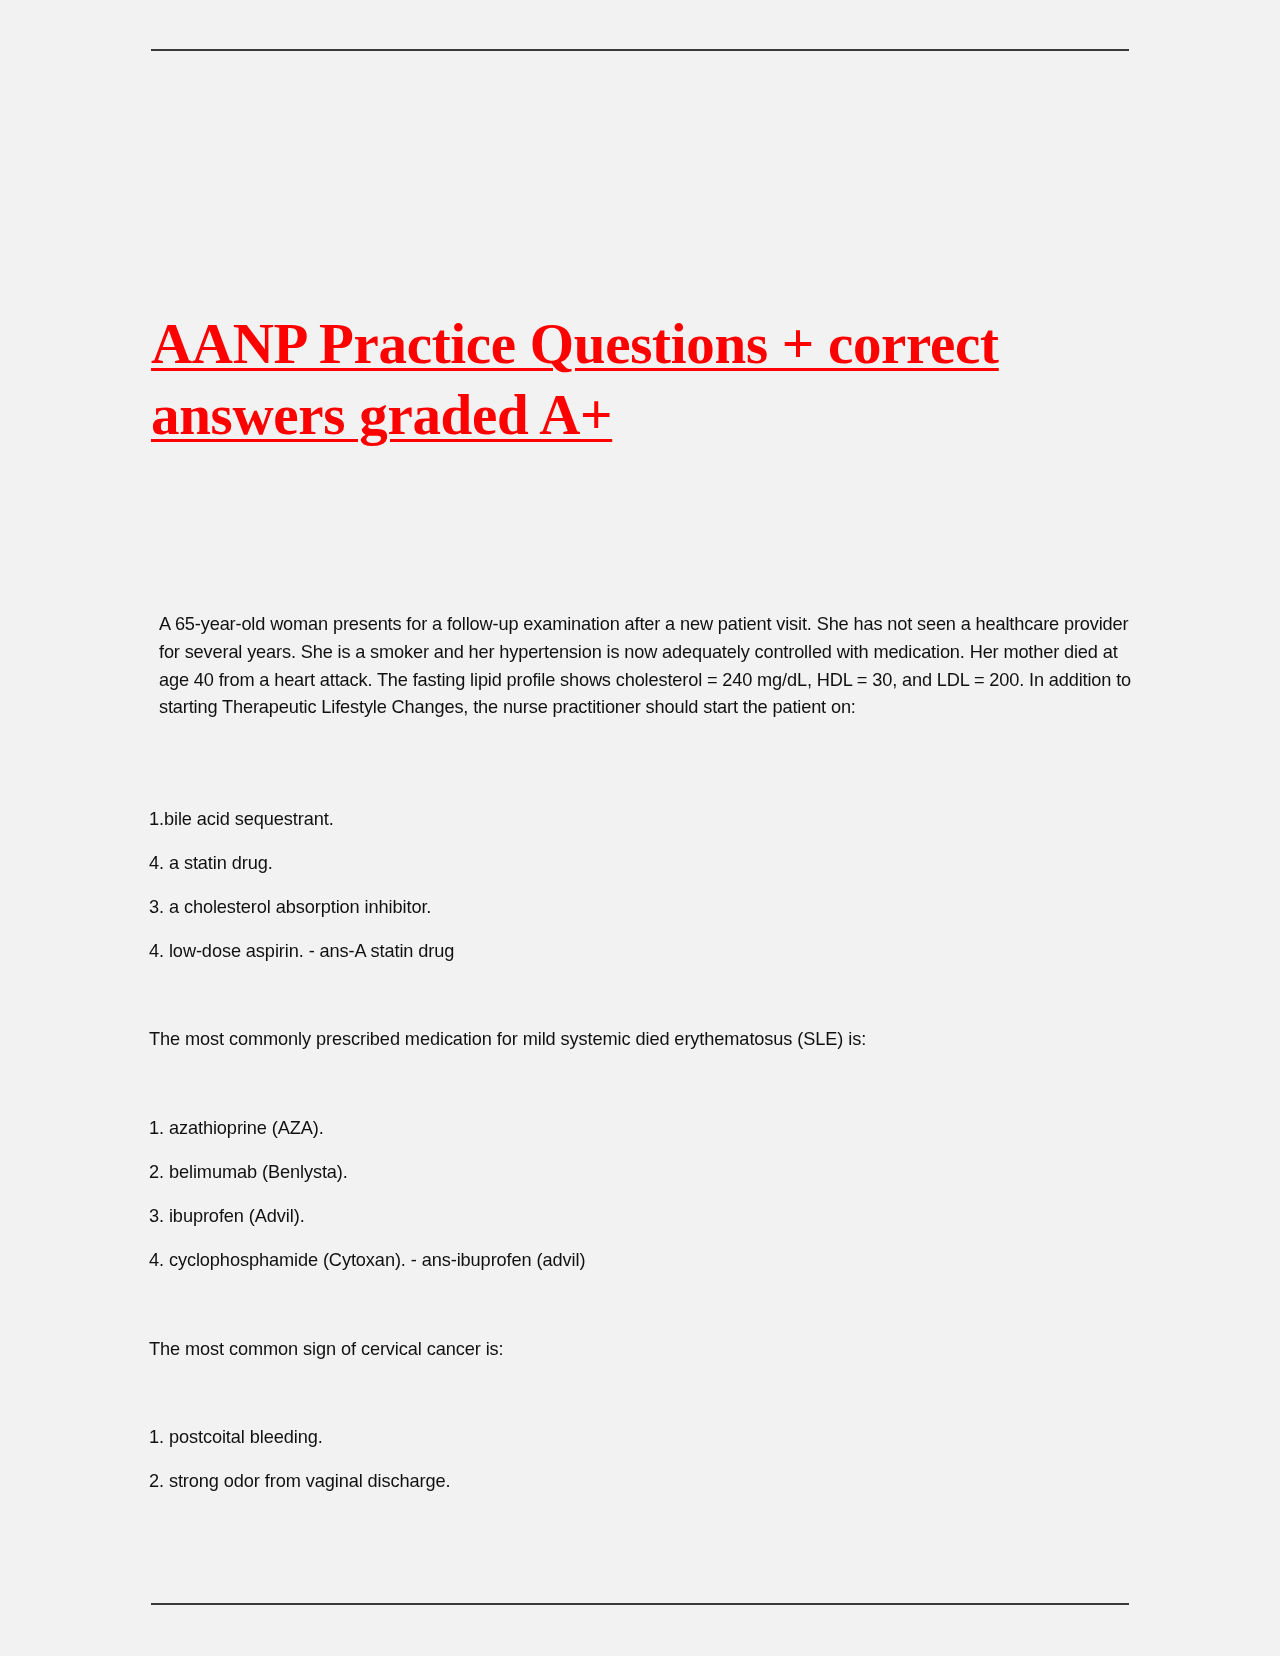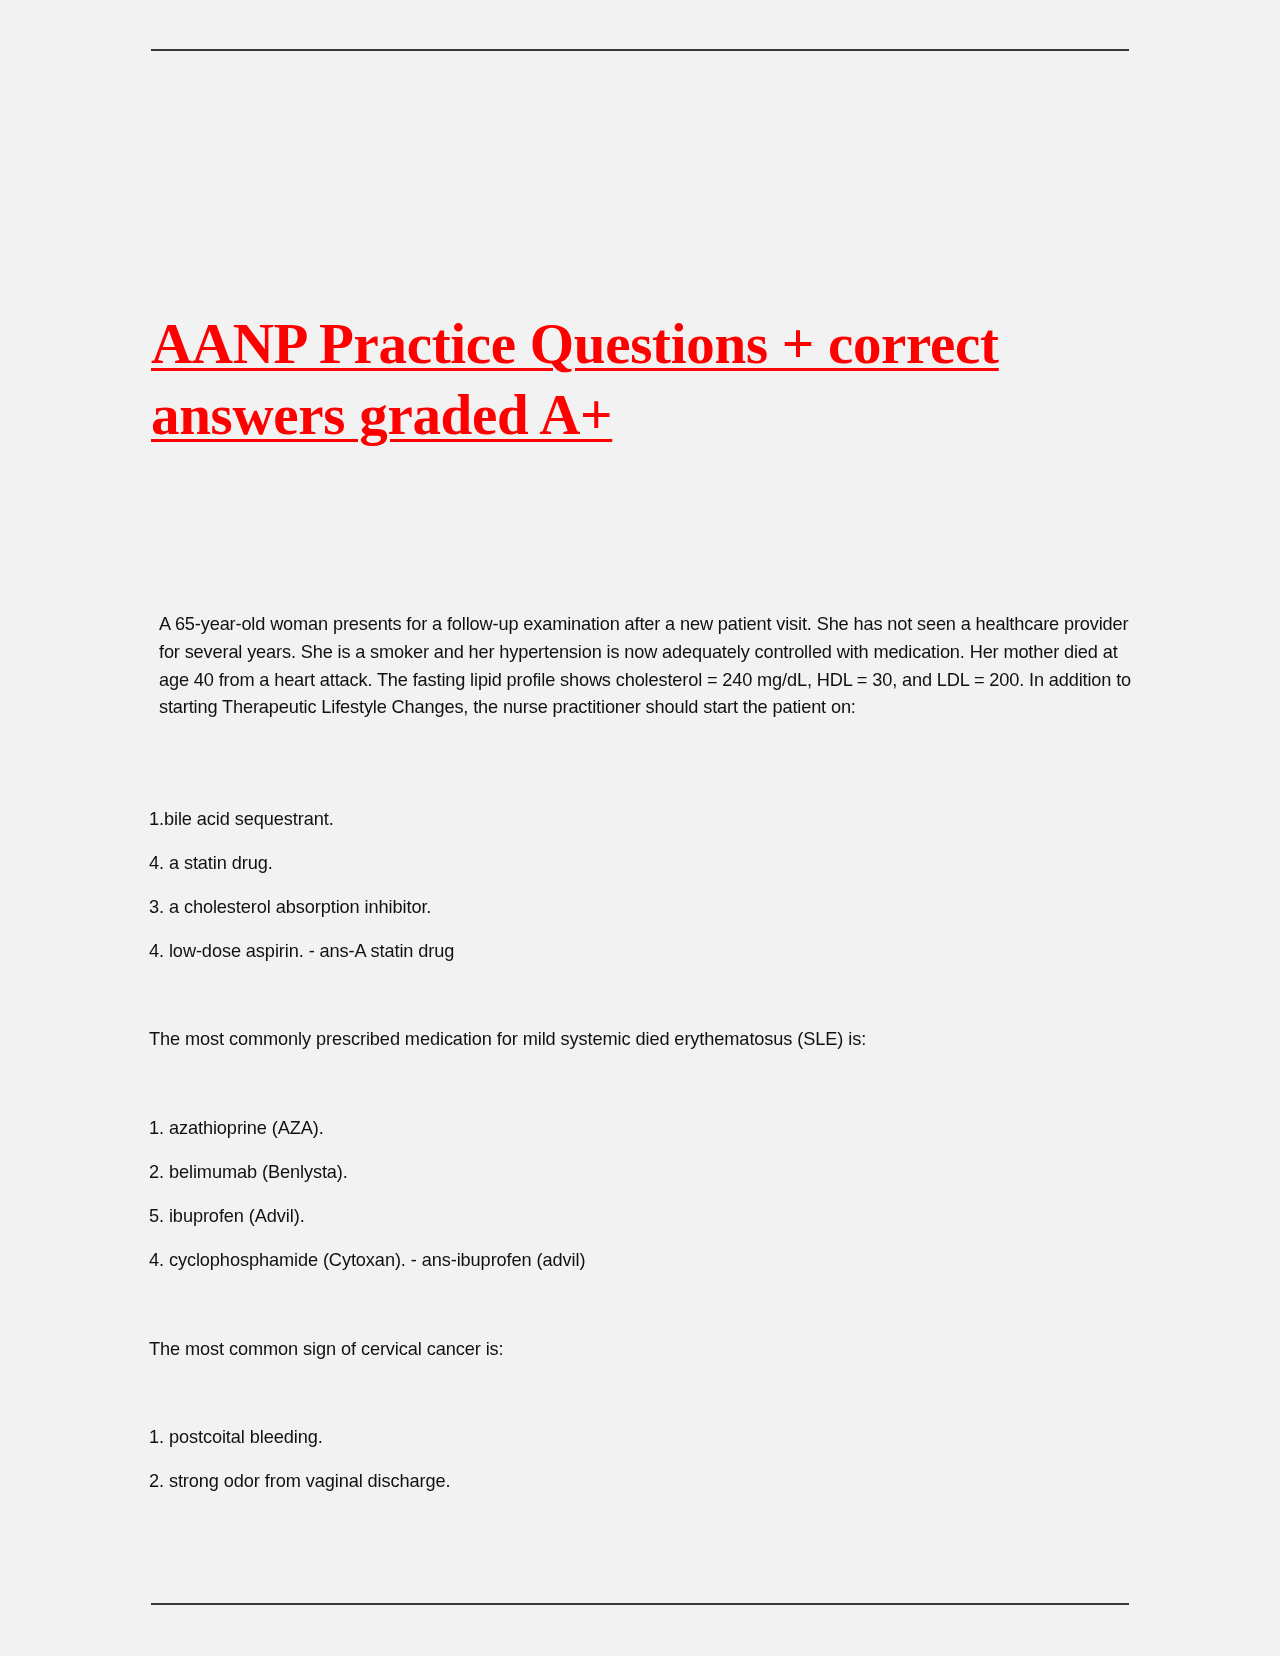--- a/index.html
+++ b/index.html
@@ -59,20 +59,20 @@
 
 <p class="para" style="top:603px;">A 65-year-old woman presents for a follow-up examination after a new patient visit. She has not seen a healthcare provider for several years. She is a smoker and her hypertension is now adequately controlled with medication. Her mother died at age 40 from a heart attack. The fasting lipid profile shows cholesterol = 240 mg/dL, HDL = 30, and LDL = 200. In addition to starting Therapeutic Lifestyle Changes, the nurse practitioner should start the patient on:</p>
 <p class="line" style="top:803px;">1.bile acid sequestrant.</p>
 <p class="line" style="top:847px;">4. a statin drug.</p>
 <p class="line" style="top:891px;">3. a cholesterol absorption inhibitor.</p>
 <p class="line" style="top:935px;">4. low-dose aspirin. - ans-A statin drug</p>
 
 <p class="line" style="top:1023px;">The most commonly prescribed medication for mild systemic died erythematosus (SLE) is:</p>
 <p class="line" style="top:1112px;">1. azathioprine (AZA).</p>
 <p class="line" style="top:1156px;">2. belimumab (Benlysta).</p>
-<p class="line" style="top:1200px;">5. ibuprofen (Advil).</p>
+<p class="line" style="top:1200px;">3. ibuprofen (Advil).</p>
 <p class="line" style="top:1244px;">4. cyclophosphamide (Cytoxan). - ans-ibuprofen (advil)</p>
 
 <p class="line" style="top:1333px;">The most common sign of cervical cancer is:</p>
 <p class="line" style="top:1421px;">1. postcoital bleeding.</p>
 <p class="line" style="top:1465px;">2. strong odor from vaginal discharge.</p>
 
 <div class="rule bottom"></div>
 
 </body></html>

